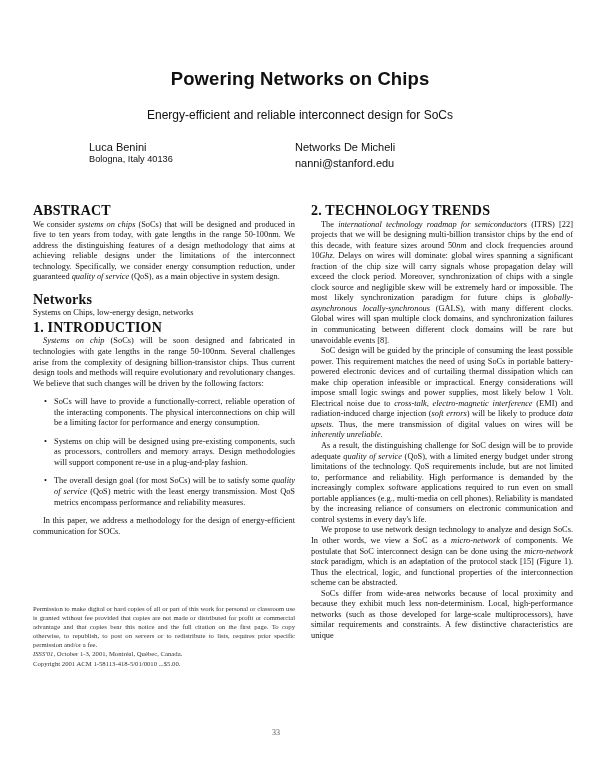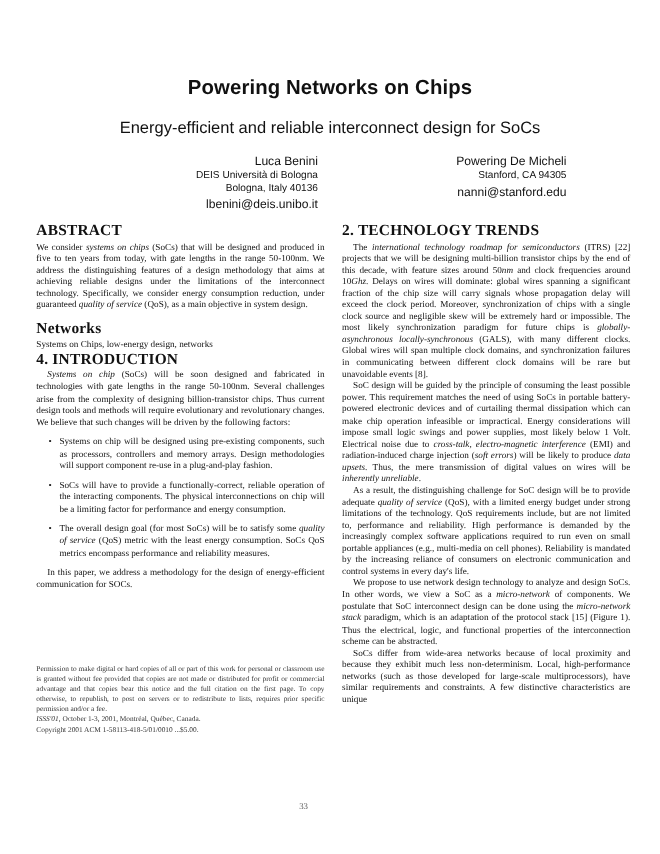--- a/index.html
+++ b/index.html
@@ -1,22 +1,22 @@
 <!DOCTYPE html>
 <html><head>
 <meta charset="utf-8">
 <style>
   html, body { margin: 0; padding: 0; background: #ffffff; }
   body { width: 600px; height: 776px; position: relative; overflow: hidden; color: #111; }
   .page { position: absolute; left: 0; top: 0; width: 600px; height: 776px; border-radius: 17px; }
   .title { position: absolute; top: 68px; left: 0; width: 600px; text-align: center;
     font-family: "Liberation Sans", sans-serif; font-weight: bold; font-size: 18.5px; letter-spacing: 0.1px; }
   .subtitle { position: absolute; top: 108px; left: 0; width: 600px; text-align: center;
-    font-family: "Liberation Sans", sans-serif; font-size: 15px; }
-  .author { position: absolute; top: 141px; width: 200px; text-align: right;
+    font-family: "Liberation Sans", sans-serif; font-size: 12px; }
+  .author { position: absolute; top: 141px; width: 200px; text-align: left;
     font-family: "Liberation Sans", sans-serif; }
   .author.a1 { left: 89px; }
   .author.a2 { left: 290px; width: 220px; left: 295px; }
   .author .name { font-size: 11px; line-height: 13px; }
   .author .aff { font-size: 9.2px; line-height: 11.5px; }
   .author .email { font-size: 11px; line-height: 14px; margin-top: 2px; }
 
   .col { position: absolute; top: 206px; width: 262px; font-family: "Liberation Serif", serif;
     font-size: 8.35px; line-height: 10.55px; text-align: justify; }
   .col.left { left: 33px; }
@@ -37,43 +37,40 @@
 </head>
 <body>
 
 <div class="page">
 
   <div class="title">Powering Networks on Chips</div>
   <div class="subtitle">Energy-efficient and reliable interconnect design for SoCs</div>
 
   <div class="author a1">
     <div class="name">Luca Benini</div>
-    <div class="aff">DEIS Università di Bologna</div>
     <div class="aff">Bologna, Italy 40136</div>
-    <div class="email">lbenini@deis.unibo.it</div>
   </div>
   <div class="author a2">
-    <div class="name">Powering De Micheli</div>
-    <div class="aff">Stanford, CA 94305</div>
+    <div class="name">Networks De Micheli</div>
     <div class="email">nanni@stanford.edu</div>
   </div>
 
   <div class="col left">
     <h2>ABSTRACT</h2>
     <p style="margin-bottom:12px;"><span>We consider </span><em>systems on chips</em><span> (SoCs) that will be designed and produced in five to ten years from today, with gate lengths in the range 50-100nm. We address the distinguishing features of a design methodology that aims at achieving reliable designs under the limitations of the interconnect technology. Specifically, we consider energy consumption reduction, under guaranteed </span><em>quality of service</em><span> (QoS), as a main objective in system design.</span></p>
 
     <h2>Networks</h2>
     <p class="kw">Systems on Chips, low-energy design, networks</p>
 
-    <h2 style="margin-top:4px;">4.   INTRODUCTION</h2>
+    <h2 style="margin-top:4px;">1.   INTRODUCTION</h2>
     <p class="indent"><em>Systems on chip</em><span> (SoCs) will be soon designed and fabricated in technologies with gate lengths in the range 50-100nm. Several challenges arise from the complexity of designing billion-transistor chips. Thus current design tools and methods will require evolutionary and revolutionary changes. We believe that such changes will be driven by the following factors:</span></p>
     <ul>
+      <li>SoCs will have to provide a functionally-correct, reliable operation of the interacting components. The physical interconnections on chip will be a limiting factor for performance and energy consumption.</li>
       <li>Systems on chip will be designed using pre-existing components, such as processors, controllers and memory arrays. Design methodologies will support component re-use in a plug-and-play fashion.</li>
-      <li>SoCs will have to provide a functionally-correct, reliable operation of the interacting components. The physical interconnections on chip will be a limiting factor for performance and energy consumption.</li>
-      <li><span>The overall design goal (for most SoCs) will be to satisfy some </span><em>quality of service</em><span> (QoS) metric with the least energy consumption. SoCs QoS metrics encompass performance and reliability measures.</span></li>
+      <li><span>The overall design goal (for most SoCs) will be to satisfy some </span><em>quality of service</em><span> (QoS) metric with the least energy transmission. Most QoS metrics encompass performance and reliability measures.</span></li>
     </ul>
     <p class="indent">In this paper, we address a methodology for the design of energy-efficient communication for SOCs.</p>
   </div>
 
   <div class="footnote">
     <p>Permission to make digital or hard copies of all or part of this work for personal or classroom use is granted without fee provided that copies are not made or distributed for profit or commercial advantage and that copies bear this notice and the full citation on the first page. To copy otherwise, to republish, to post on servers or to redistribute to lists, requires prior specific permission and/or a fee.</p>
     <p><em>ISSS'01,</em><span> October 1-3, 2001, Montréal, Québec, Canada.</span></p>
     <p>Copyright 2001 ACM 1-58113-418-5/01/0010 ...$5.00.</p>
   </div>
 

